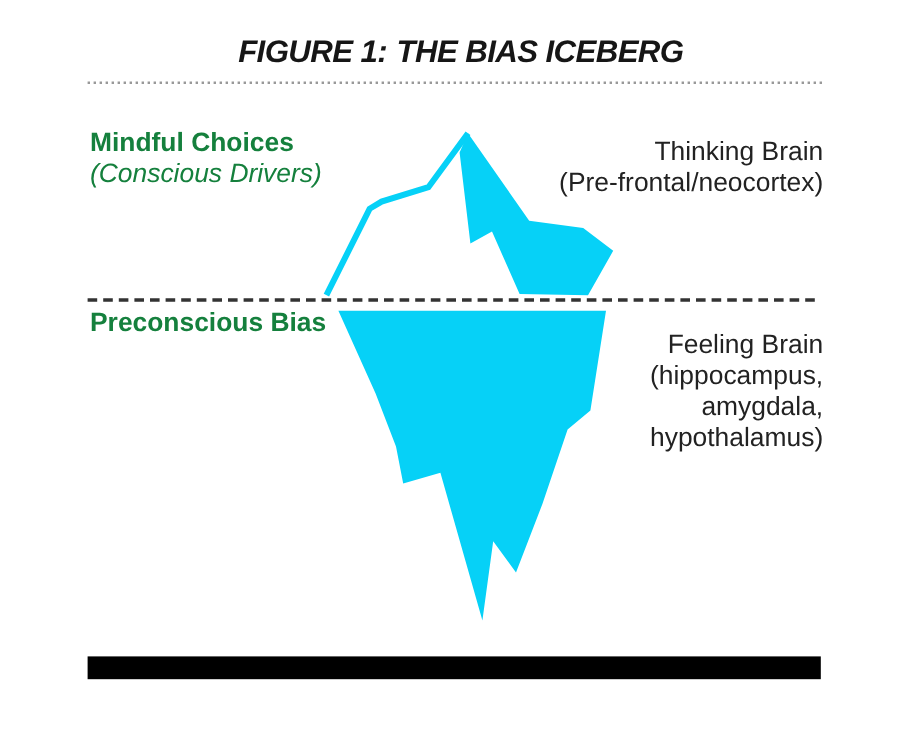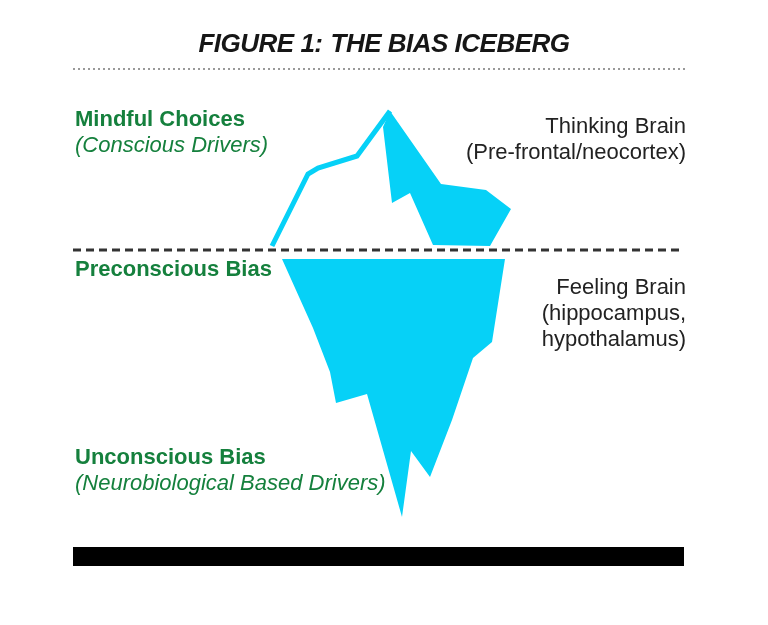--- a/index.html
+++ b/index.html
@@ -73,29 +73,26 @@
 
   <div class="label left" style="top:106px;">
     <div class="heading">Mindful Choices</div>
     <div class="sub">(Conscious Drivers)</div>
   </div>
 
   <div class="label left" style="top:256px;">
     <div class="heading">Preconscious Bias</div>
   </div>
 
-  <div class="label left" style="top:444px;">
-    <div class="heading">Unconscious Bias</div>
-    <div class="sub">(Neurobiological Based Drivers)</div>
-  </div>
 
   <div class="label right" style="top:113px;">
     <div>Thinking Brain</div>
     <div>(Pre-frontal/neocortex)</div>
   </div>
 
   <div class="label right" style="top:274px;">
     <div>Feeling Brain</div>
     <div>(hippocampus,</div>
+    <div>amygdala,</div>
     <div>hypothalamus)</div>
   </div>
 
 </div>
 
 </body></html>

